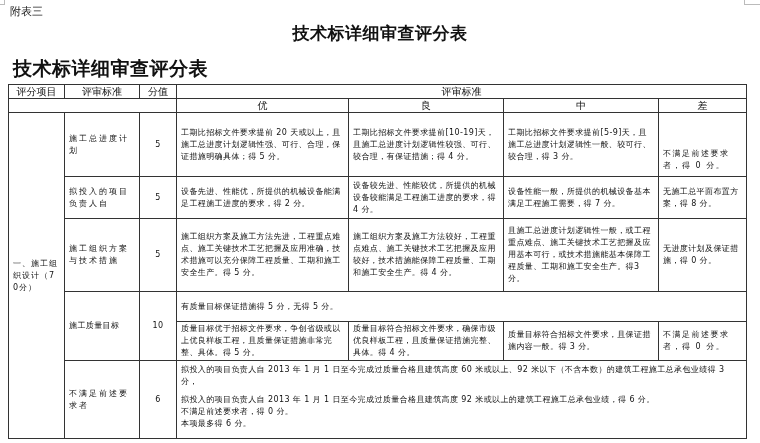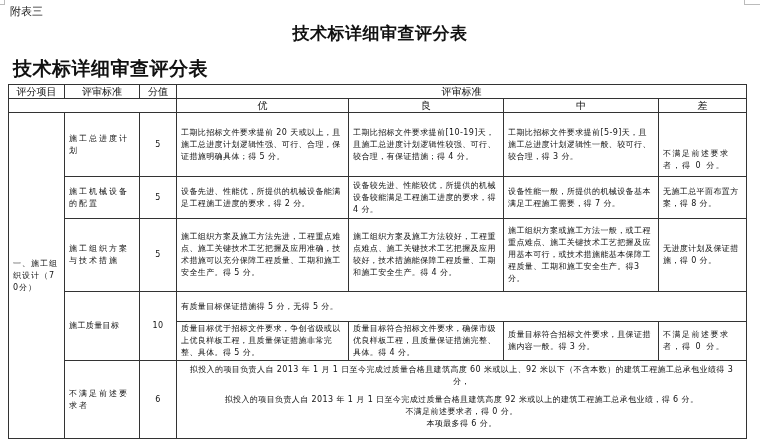--- a/index.html
+++ b/index.html
@@ -64,53 +64,53 @@
     <td rowspan="6" style="letter-spacing:1px;">一、施工组织设计（70分）</td>
     <td class="spaced">施工总进度计划</td>
     <td class="score-num">5</td>
     <td>工期比招标文件要求提前 20 天或以上，且施工总进度计划逻辑性强、可行、合理，保证措施明确具体；得 5 分。</td>
     <td>工期比招标文件要求提前[10-19]天，且施工总进度计划逻辑性较强、可行、较合理，有保证措施；得 4 分。</td>
     <td>工期比招标文件要求提前[5-9]天，且施工总进度计划逻辑性一般、较可行、较合理，得 3 分。</td>
     <td style="vertical-align:bottom; padding-bottom:4px; letter-spacing:1.5px;">不满足前述要求者，得 0 分。</td>
   </tr>
 
   <tr style="height:42px">
-    <td class="spaced">施工机械设备的配置</td>
+    <td class="spaced">拟投入的项目负责人自</td>
     <td class="score-num">5</td>
     <td>设备先进、性能优，所提供的机械设备能满足工程施工进度的要求，得 2 分。</td>
     <td>设备较先进、性能较优，所提供的机械设备较能满足工程施工进度的要求，得 4 分。</td>
     <td>设备性能一般，所提供的机械设备基本满足工程施工需要，得 7 分。</td>
     <td>无施工总平面布置方案，得 8 分。</td>
   </tr>
 
   <tr style="height:73px">
     <td class="spaced">施工组织方案与技术措施</td>
     <td class="score-num">5</td>
     <td>施工组织方案及施工方法先进，工程重点难点、施工关键技术工艺把握及应用准确，技术措施可以充分保障工程质量、工期和施工安全生产。得 5 分。</td>
     <td>施工组织方案及施工方法较好，工程重点难点、施工关键技术工艺把握及应用较好，技术措施能保障工程质量、工期和施工安全生产。得 4 分。</td>
-    <td>施工组织方案或施工方法一般，或工程重点难点、施工关键技术工艺把握及应用基本可行，或技术措施能基本保障工程质量、工期和施工安全生产。得3 分。</td>
+    <td>且施工总进度计划逻辑性一般，或工程重点难点、施工关键技术工艺把握及应用基本可行，或技术措施能基本保障工程质量、工期和施工安全生产。得3 分。</td>
     <td>无进度计划及保证措施，得 0 分。</td>
   </tr>
 
   <tr style="height:30px">
     <td rowspan="2">施工质量目标</td>
     <td rowspan="2" class="score-num">10</td>
     <td colspan="4">有质量目标保证措施得 5 分，无得 5 分。</td>
   </tr>
   <tr style="height:34px">
     <td>质量目标优于招标文件要求，争创省级或以上优良样板工程，且质量保证措施非常完整、具体。得 5 分。</td>
     <td>质量目标符合招标文件要求，确保市级优良样板工程，且质量保证措施完整、具体。得 4 分。</td>
     <td>质量目标符合招标文件要求，且保证措施内容一般。得 3 分。</td>
     <td style="letter-spacing:1.5px;">不满足前述要求者，得 0 分。</td>
   </tr>
 
   <tr style="height:78px">
     <td class="spaced">不满足前述要求者</td>
     <td class="score-num">6</td>
-    <td colspan="4" style="vertical-align:top; padding-top:3px;text-align:center;">
+    <td colspan="4" style="vertical-align:top; padding-top:3px;">
       <span class="p-line">拟投入的项目负责人自 2013 年 1 月 1 日至今完成过质量合格且建筑高度 60 米或以上、92 米以下（不含本数）的建筑工程施工总承包业绩得 3 分，</span>
       <span class="gap"></span>
       <span class="p-line">拟投入的项目负责人自 2013 年 1 月 1 日至今完成过质量合格且建筑高度 92 米或以上的建筑工程施工总承包业绩，得 6 分。</span>
       <span class="p-line">不满足前述要求者，得 0 分。</span>
       <span class="p-line">本项最多得 6 分。</span>
     </td>
   </tr>
 </tbody>
   </table>
 

